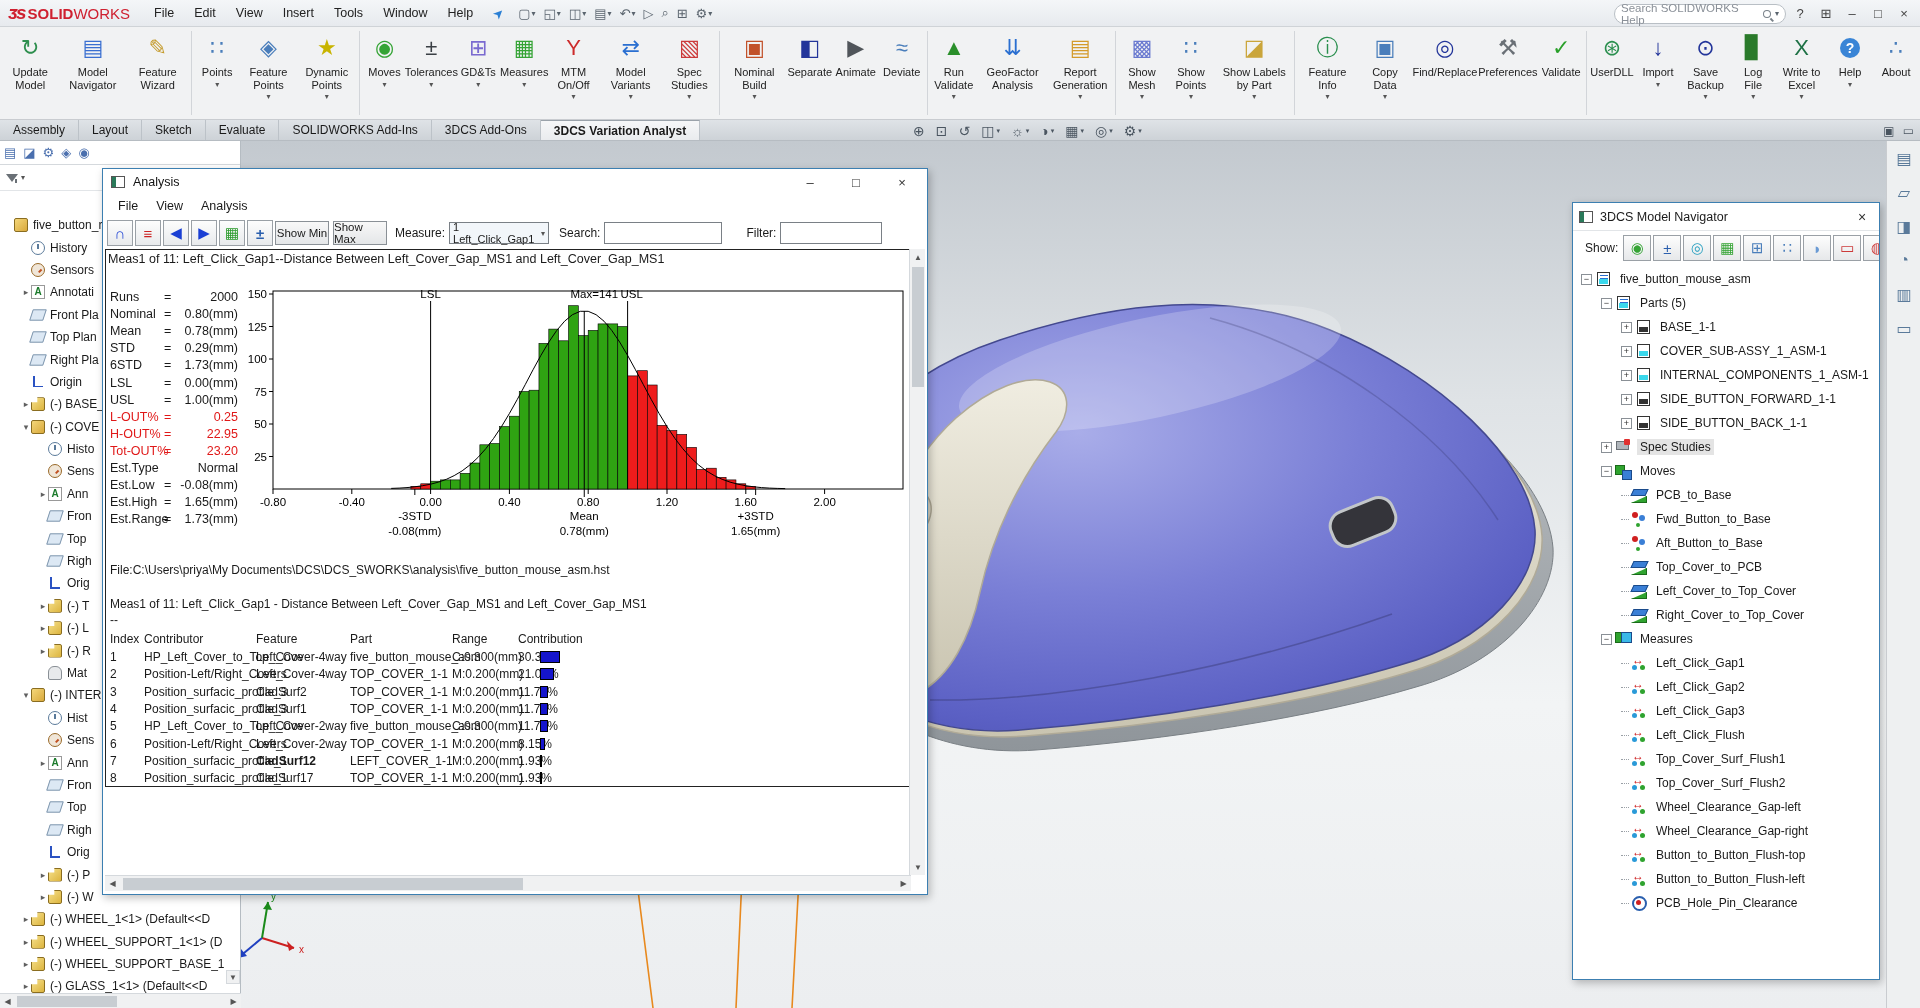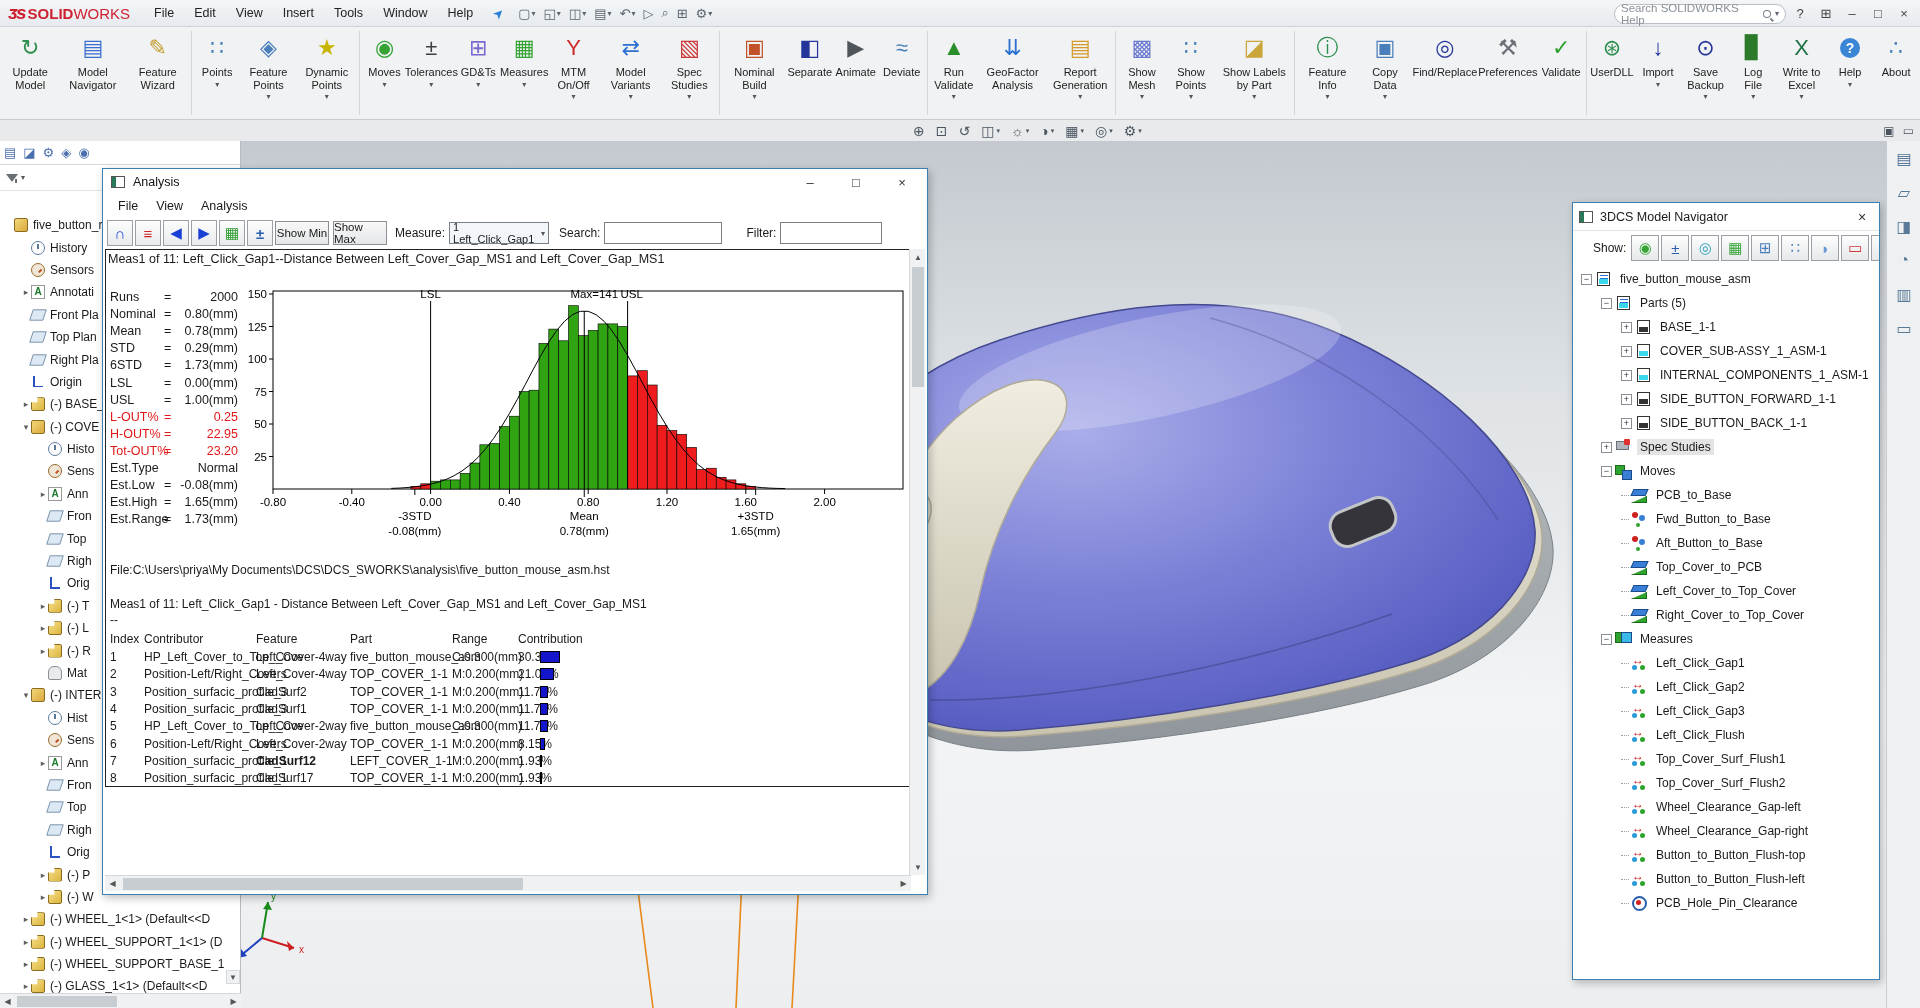--- a/index.html
+++ b/index.html
@@ -125,21 +125,21 @@
   #an-hscroll { position:absolute; left:2px; top:706px; width:806px; height:16px; background:#f0f1f2; border-top:1px solid #d5d9dd;}
   #hs-thumb { position:absolute; left:18px; top:2px; width:400px; height:12px; background:#c8cdd2;}
 
   
   #navigator { position:absolute; left:1572px; top:202px; width:308px; height:778px; background:#fff;
      border:1px solid #3c7fb1; box-shadow:2px 3px 8px rgba(0,0,0,.25); }
   #nav-title { height:28px; display:flex; align-items:center; padding:0 6px; border-bottom:1px solid #e2e5e8;}
   .nav-title-ico { width:14px; height:12px; border:1px solid #555; background:linear-gradient(90deg,#2a7a5a 35%, #fff 35%); margin-right:7px;}
   #nav-title-lbl { font-size:12.5px; }
   #nav-close { margin-left:auto; font-size:14px; color:#333; width:22px; text-align:center;}
-  #nav-showrow { height:34px; display:flex; align-items:center; padding-left:12px; overflow:hidden;margin-left:8px;}
+  #nav-showrow { height:34px; display:flex; align-items:center; padding-left:12px; overflow:hidden;}
   #nav-show-lbl { font-size:12px; margin-right:5px; }
   .nav-showbtn { width:28px; height:26px; flex:none; border:1px solid #9aa0a6; background:linear-gradient(#fdfdfd,#e6e8ea);
      display:flex; align-items:center; justify-content:center; font-size:15px; margin-right:2px;}
   #nav-tree { position:absolute; left:0; top:64px; width:308px; }
   .nv-row { height:24px; display:flex; align-items:center; white-space:nowrap; }
   .nv-row.hl .nv-lbl { background:#e4e4e4; }
   .nv-box { width:11px; height:11px; border:1px solid #8a9096; background:#fff; font-size:9px; line-height:9px;
      text-align:center; color:#333; flex:none; margin-right:3px;}
   .nv-dots { flex:none; border-top:1px dotted #9aa0a6; width:8px; margin-right:2px;}
   .nv-lbl { font-size:12px; padding:1px 3px; }
@@ -424,20 +424,29 @@
           <div class="rb-lbl">Help</div>
           <div class="rb-caret">▾</div>
         </div>
         <div class="rb-btn">
           <div class="rb-ico" style="color: rgb(74, 126, 187);">∴</div>
           <div class="rb-lbl">About</div>
         </div>
       </div>
     </div>
 
+  <div id="tabbar">
+      <div class="tab">Assembly</div>
+      <div class="tab">Layout</div>
+      <div class="tab">Sketch</div>
+      <div class="tab">Evaluate</div>
+      <div class="tab">SOLIDWORKS Add-Ins</div>
+      <div class="tab">3DCS Add-Ons</div>
+      <div class="tab active">3DCS Variation Analyst</div>
+    </div>
   <div id="headsup">
       <span class="hu-ico">
         <span>⊕</span>
       </span>
       <span class="hu-ico">
         <span>⊡</span>
       </span>
       <span class="hu-ico">
         <span>↺</span>
       </span>

